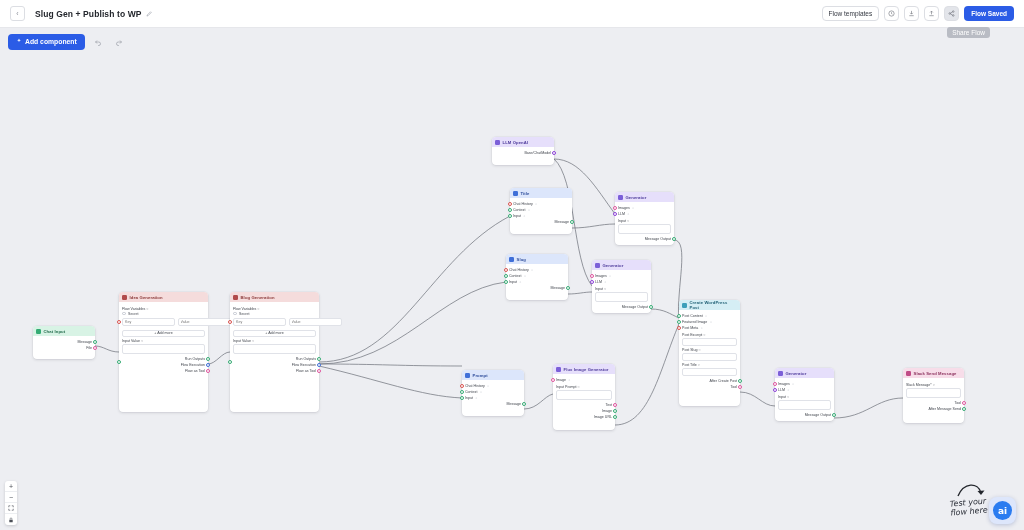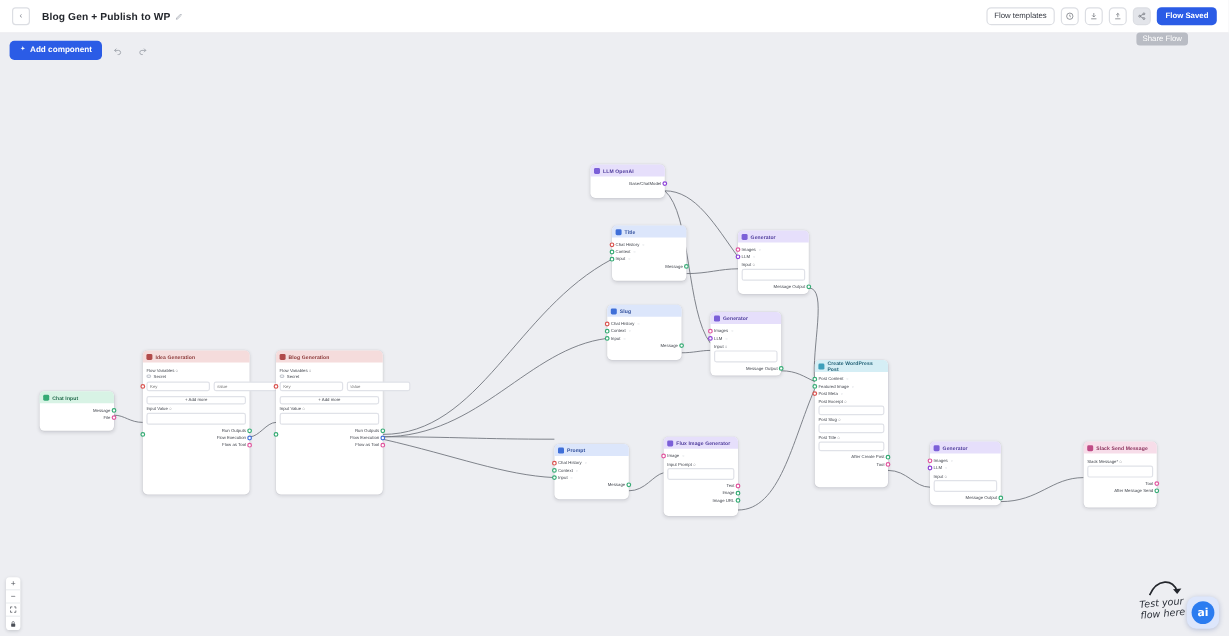--- a/index.html
+++ b/index.html
@@ -160,21 +160,21 @@
 </style>
 </head>
 <body>
 
 <div id="app">
 
   <div class="header">
     <div class="back-btn">
       <span>‹</span>
     </div>
-    <div class="title-text">Blog Gen + Publish to WP</div>
+    <div class="title-text">Slug Gen + Publish to WP</div>
     <div class="pencil-icon">
       <svg width="6" height="6" viewBox="0 0 16 16" fill="none" stroke="currentColor" stroke-width="1.6">
         <path d="M12 2l2 2-8.5 8.5L2.5 13.5l1-3L12 2z"></path>
       </svg>
     </div>
 
     <div class="hdr-right">
       <div class="pill">Flow templates</div>
       <div class="icon-btn">
         <svg width="7" height="7" viewBox="0 0 16 16" fill="none" stroke="currentColor" stroke-width="1.3">

